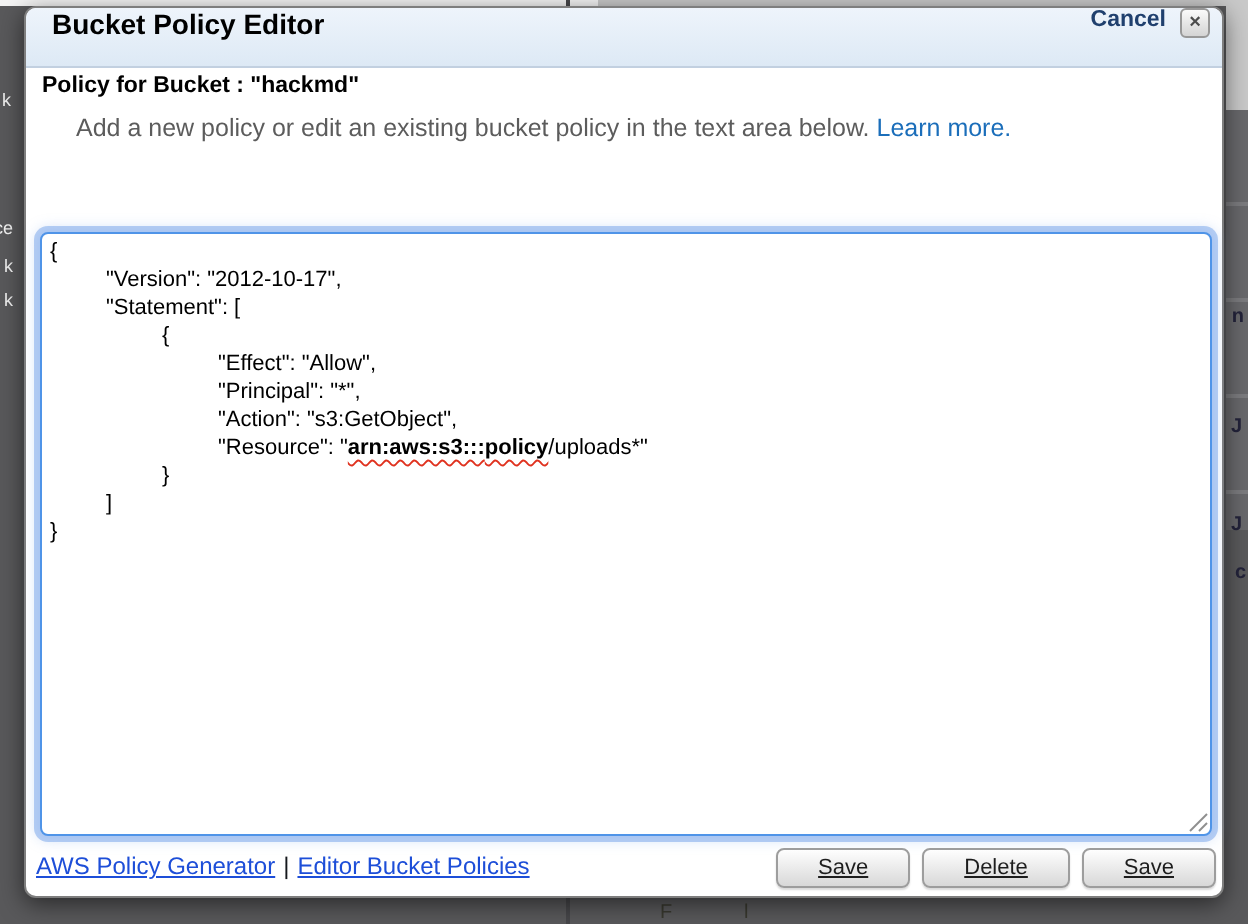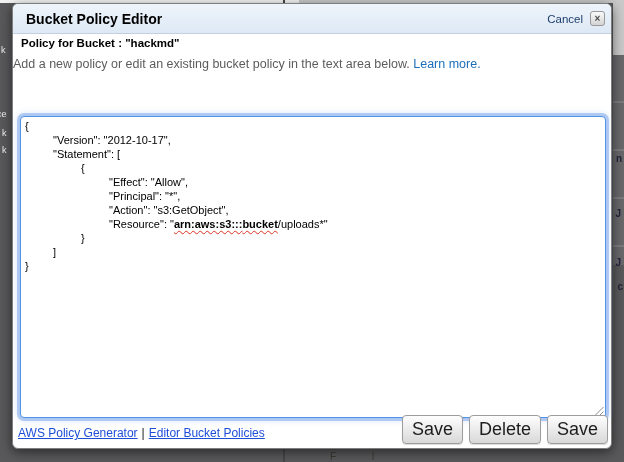--- a/index.html
+++ b/index.html
@@ -28,36 +28,36 @@
   .frag-b{color:#39392f;font-size:10px;}
   .frag-b0{top:452px;left:330px;}
   .frag-b1{top:452px;left:372px;}
   
   .dialog{
     position:absolute;left:12px;top:3px;width:600px;height:446px;
     background:#ffffff;border:1px solid #7e7e7e;border-radius:6px;
     box-shadow:0 3px 12px rgba(0,0,0,0.55);box-sizing:border-box;
   }
   .dialog-header{
-    display:flex;align-items:center;height:30px;
+    display:flex;height:30px;
     padding:0 6px 0 13px;box-sizing:border-box;
     background:linear-gradient(180deg,#eef4fb 0%,#dde9f5 100%);
     border-bottom:1px solid #c2d0e0;border-radius:5px 5px 0 0;
   }
   .dialog-title{font-size:14px;font-weight:bold;color:#000;flex:1;}
-  .cancel-link{font-size:11.5px;color:#20406e;text-decoration:none;cursor:pointer;}
+  .cancel-link{font-size:11.5px;color:#20406e;text-decoration:none;cursor:pointer;font-weight:bold;}
   .x-btn{
     margin-left:7px;width:15px;height:15px;box-sizing:border-box;
     background:linear-gradient(180deg,#fafafa,#d4d4d4);
     border:1px solid #989898;border-radius:3px;padding:0;
     font-size:10px;font-weight:bold;color:#4c4c4c;line-height:12px;
     cursor:pointer;font-family:"Liberation Sans",sans-serif;
   }
   .subtitle{position:absolute;top:33px;left:8px;font-size:11.5px;font-weight:bold;color:#000;}
-  .description{position:absolute;top:53px;left:0;font-size:12.5px;color:#5c5c5c;}
+  .description{position:absolute;top:53px;left:25px;font-size:12.5px;color:#5c5c5c;}
   .learn-more{color:#1b6eba;text-decoration:none;cursor:pointer;}
   
   .policy-box{
     position:absolute;top:112px;left:7px;right:5px;height:302px;box-sizing:border-box;
     background:#fff;border:1px solid #4f94e8;border-radius:4px;
     box-shadow:0 0 0 3px rgba(127,169,235,0.55),0 0 7px 2px rgba(127,169,235,0.35);
     padding:2px 4px;overflow:hidden;cursor:text;
   }
   .policy-text{font-size:11px;line-height:14px;color:#000;}
   .policy-line{white-space:pre;height:14px;}
@@ -67,24 +67,24 @@
     text-underline-offset:2px;
     font-weight:bold;
   }
   .resize-handle{position:absolute;right:1px;bottom:1px;}
   
   .footer-links{position:absolute;left:5px;bottom:8px;font-size:12px;color:#15181d;}
   .footer-links a{color:#1d4ed8;text-decoration:underline;cursor:pointer;}
   .footer-links .sep{margin:0 4px;text-decoration:none;}
   .footer-buttons{position:absolute;right:3px;bottom:4px;display:flex;gap:6px;}
   .btn{
-    font-family:"Liberation Sans",sans-serif;font-size:18px;color:#1d1d1d;
+    font-family:"Liberation Sans",sans-serif;font-size:11px;color:#1d1d1d;
     background:linear-gradient(180deg,#fefefe,#d8d8d8);
-    border:1px solid #9d9d9d;border-radius:4px;padding:3px 9px;
-    box-shadow:0 1px 1px rgba(0,0,0,0.15);cursor:pointer;
+    border:1px solid #9d9d9d;border-radius:4px;padding:3px 20px;
+    box-shadow:0 1px 1px rgba(0,0,0,0.15);cursor:pointer;text-decoration:underline;
   }
 </style>
 </head>
 <body>
 
 <div class="screen">
 
   <div class="backdrop">
     <div class="top-strip">
       <div class="gray-seg"></div>
@@ -123,21 +123,21 @@
 
     <div class="policy-box">
       <div class="policy-text">
           <div class="policy-line" style="padding-left: 0px;"><span>{</span></div>
           <div class="policy-line" style="padding-left: 28px;"><span>"Version": "2012-10-17",</span></div>
           <div class="policy-line" style="padding-left: 28px;"><span>"Statement": [</span></div>
           <div class="policy-line" style="padding-left: 56px;"><span>{</span></div>
           <div class="policy-line" style="padding-left: 84px;"><span>"Effect": "Allow",</span></div>
           <div class="policy-line" style="padding-left: 84px;"><span>"Principal": "*",</span></div>
           <div class="policy-line" style="padding-left: 84px;"><span>"Action": "s3:GetObject",</span></div>
-          <div class="policy-line" style="padding-left: 84px;"><span>"Resource": "</span><span class="misspelled">arn:aws:s3:::</span><span class="misspelled">bucket</span><span>/uploads*"</span></div>
+          <div class="policy-line" style="padding-left: 84px;"><span>"Resource": "</span><span class="misspelled">arn:aws:s3:::</span><span class="misspelled">policy</span><span>/uploads*"</span></div>
           <div class="policy-line" style="padding-left: 56px;"><span>}</span></div>
           <div class="policy-line" style="padding-left: 28px;"><span>]</span></div>
           <div class="policy-line" style="padding-left: 0px;"><span>}</span></div>
         </div>
       <svg class="resize-handle" width="11" height="11" viewBox="0 0 11 11">
         <line x1="10.5" y1="2" x2="2" y2="10.5" stroke="#8f8f8f" stroke-width="1"></line>
         <line x1="10.5" y1="6.5" x2="6.5" y2="10.5" stroke="#8f8f8f" stroke-width="1"></line>
       </svg>
     </div>
 

